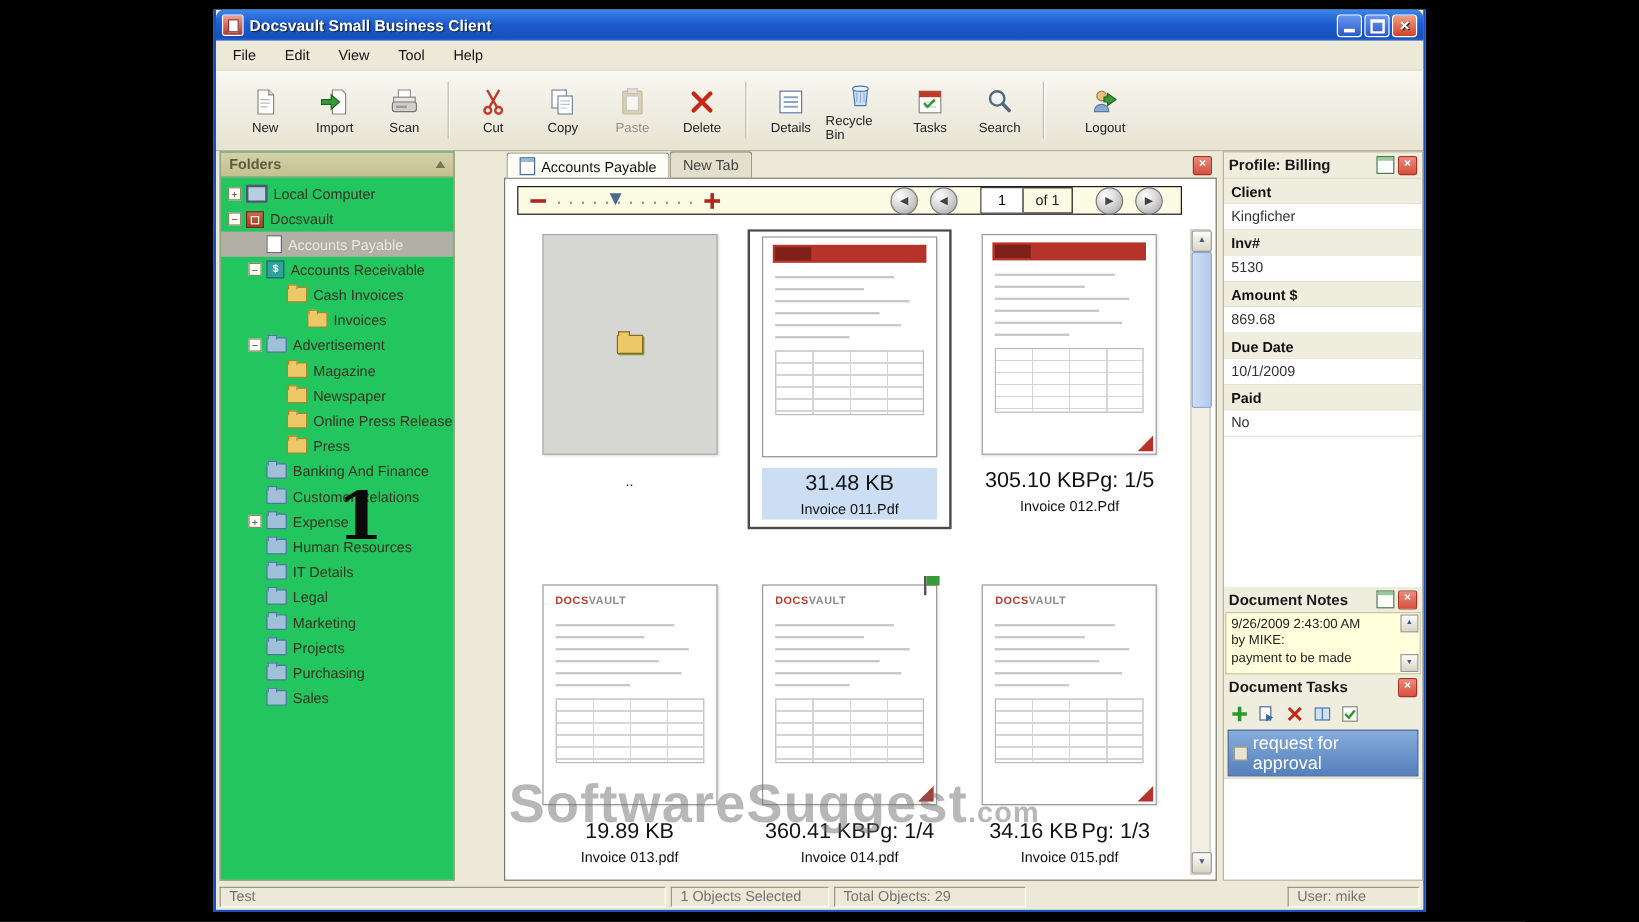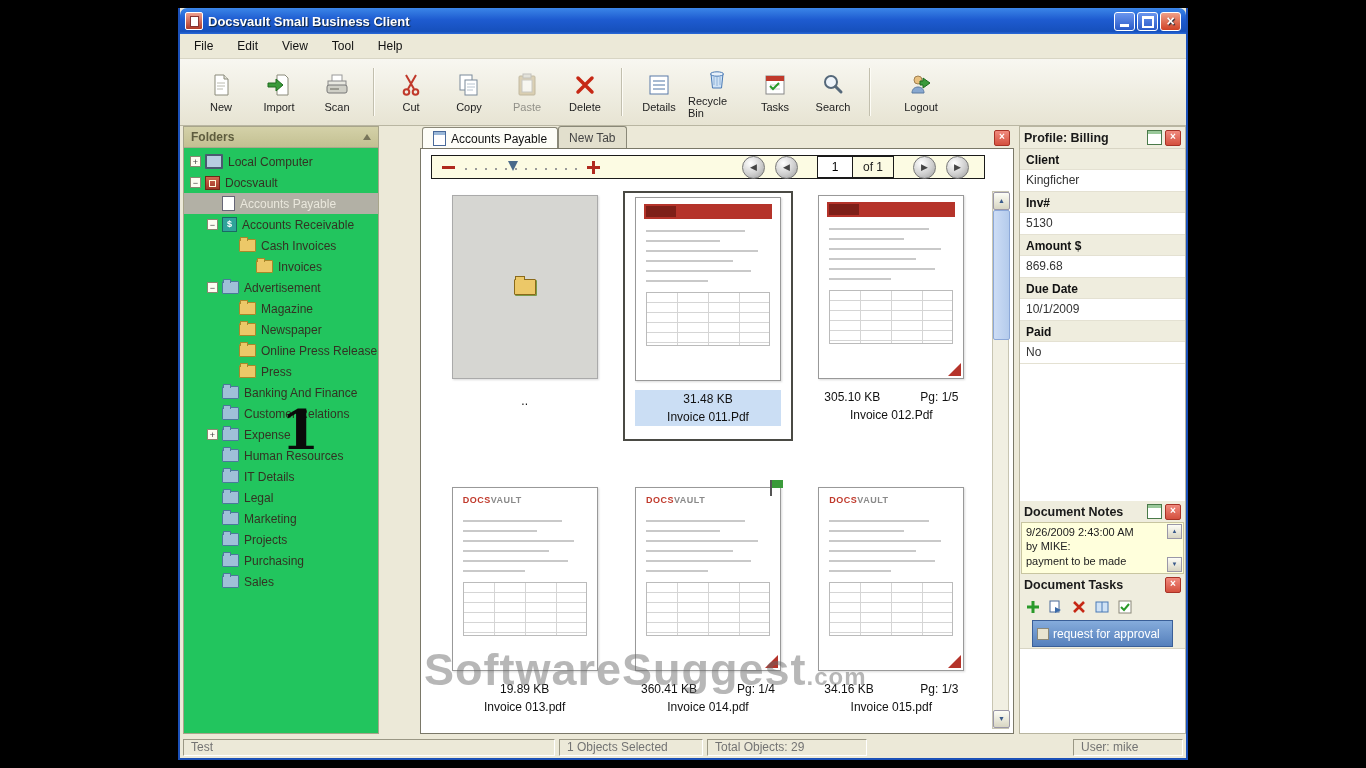--- a/index.html
+++ b/index.html
@@ -113,21 +113,21 @@
   .ln{height:2px;background:#c9c9c9;margin:8px 0;}
   .w80{width:80%;}.w60{width:60%;}.w90{width:90%;}.w70{width:70%;}.w85{width:85%;}.w50{width:50%;}
   .inv-grid{margin-top:10px;height:52px;border:1px solid #bbb;
             background:repeating-linear-gradient(180deg,transparent 0 9px,#d5d5d5 9px 10px),
                        repeating-linear-gradient(90deg,transparent 0 30px,#d5d5d5 30px 31px);}
   .corner{position:absolute;right:2px;bottom:2px;width:0;height:0;border-left:13px solid transparent;
           border-bottom:13px solid #B5332A;}
   .flag{position:absolute;right:8px;top:-8px;width:2px;height:16px;background:#555;}
   .flag::before{content:"";position:absolute;left:2px;top:0;width:11px;height:8px;background:#3a9a3a;}
   .cap{width:100%;margin-top:9px;padding:2px 0;}
-  .cap-row{display:flex;justify-content:center;font-size:12px;color:#111;padding:0 6px;}
+  .cap-row{display:flex;justify-content:center;font-size:18px;color:#111;padding:0 6px;}
   .cap-row.two{justify-content:space-between;}
   .cap-name{text-align:center;font-size:12px;color:#111;margin-top:4px;}
   
   #vscroll{position:absolute;right:4px;top:42px;bottom:4px;width:17px;background:#F1EFE2;border:1px solid #c8c5b2;box-sizing:border-box;}
   .sbtn{position:absolute;left:0;width:15px;height:16px;background:linear-gradient(#fdfdf6,#d8d5c2);
         border:1px solid #9a97a8;text-align:center;font-size:7px;line-height:15px;color:#3a5a8a;border-radius:2px;}
   #sb-up{top:0;}
   #sb-down{bottom:0;}
   #sb-thumb{position:absolute;left:0;top:18px;width:15px;height:128px;border-radius:2px;
             background:linear-gradient(90deg,#cdddf5,#b4cbec);border:1px solid #8ca8d8;}
@@ -140,31 +140,31 @@
   #profile-fields{flex:1;background:#fff;border-top:1px solid #d8d5c4;overflow:hidden;}
   .pf-label{background:#EFEDDE;font-weight:bold;font-size:12px;color:#111;padding:4px 6px 2px;}
   .pf-value{background:#fff;font-size:12px;color:#333;padding:3px 6px 4px;border-top:1px solid #e4e1d2;border-bottom:1px solid #e4e1d2;min-height:13px;}
   #notes-body{height:52px;background:#FFFFDC;border:1px solid #c8c5a0;margin:0 1px;position:relative;
               font-size:11px;color:#222;padding:2px 18px 2px 4px;box-sizing:border-box;line-height:1.3;}
   .note-arrow{position:absolute;right:1px;width:13px;height:13px;background:linear-gradient(#fdfdf6,#d8d5c2);
               border:1px solid #9a97a8;font-size:6px;line-height:12px;text-align:center;color:#3a5a8a;}
   #na-up{top:1px;}
   #na-down{bottom:1px;}
   #task-toolbar{height:24px;display:flex;align-items:center;gap:9px;padding:0 6px;}
-  #task-item{height:19px;margin:1px 12px;background:linear-gradient(#85ACDC,#5680BC);border:1px solid #3a5f98;
-             color:#fff;font-size:12px;display:flex;align-items:center;gap:4px;padding:3px 4px;}
+  #task-item{height:19px;margin:1px 3px;background:linear-gradient(#85ACDC,#5680BC);border:1px solid #3a5f98;
+             color:#fff;font-size:15px;display:flex;align-items:center;gap:4px;padding:9px 4px;}
   .task-mini-icon{width:10px;height:10px;background:#e8e4d0;border:1px solid #8a8878;flex:0 0 auto;}
   #tasks-filler{height:84px;background:#fff;border-top:1px solid #d8d5c4;}
   
   #status-bar{position:absolute;left:0;right:0;bottom:0;height:22px;background:#ECE9D8;display:flex;
               align-items:center;gap:4px;padding:0 3px;font-size:12px;color:#737373;}
   .status-cell{border:1px solid;border-color:#9a9784 #fff #fff #9a9784;height:17px;display:flex;
                align-items:center;padding:0 7px;box-sizing:border-box;}
   #st-left{width:372px;}
-  #st-sel{width:144px;}
+  #st-sel{width:132px;}
   #st-total{width:160px;}
   #st-sp{flex:1;border:none;}
   #st-user{width:110px;}
   
   #watermark{position:absolute;left:424px;top:644px;font-size:45px;font-weight:bold;color:rgba(105,105,105,.48);
              letter-spacing:1px;pointer-events:none;z-index:50;white-space:nowrap;}
   #watermark .suffix{font-size:24px;}
   #annotation-1{position:absolute;left:281px;top:402px;font-family:"DejaVu Serif",serif;font-size:55px;
                 font-weight:bold;color:#0a0a0a;z-index:60;pointer-events:none;line-height:1;}
 </style>

